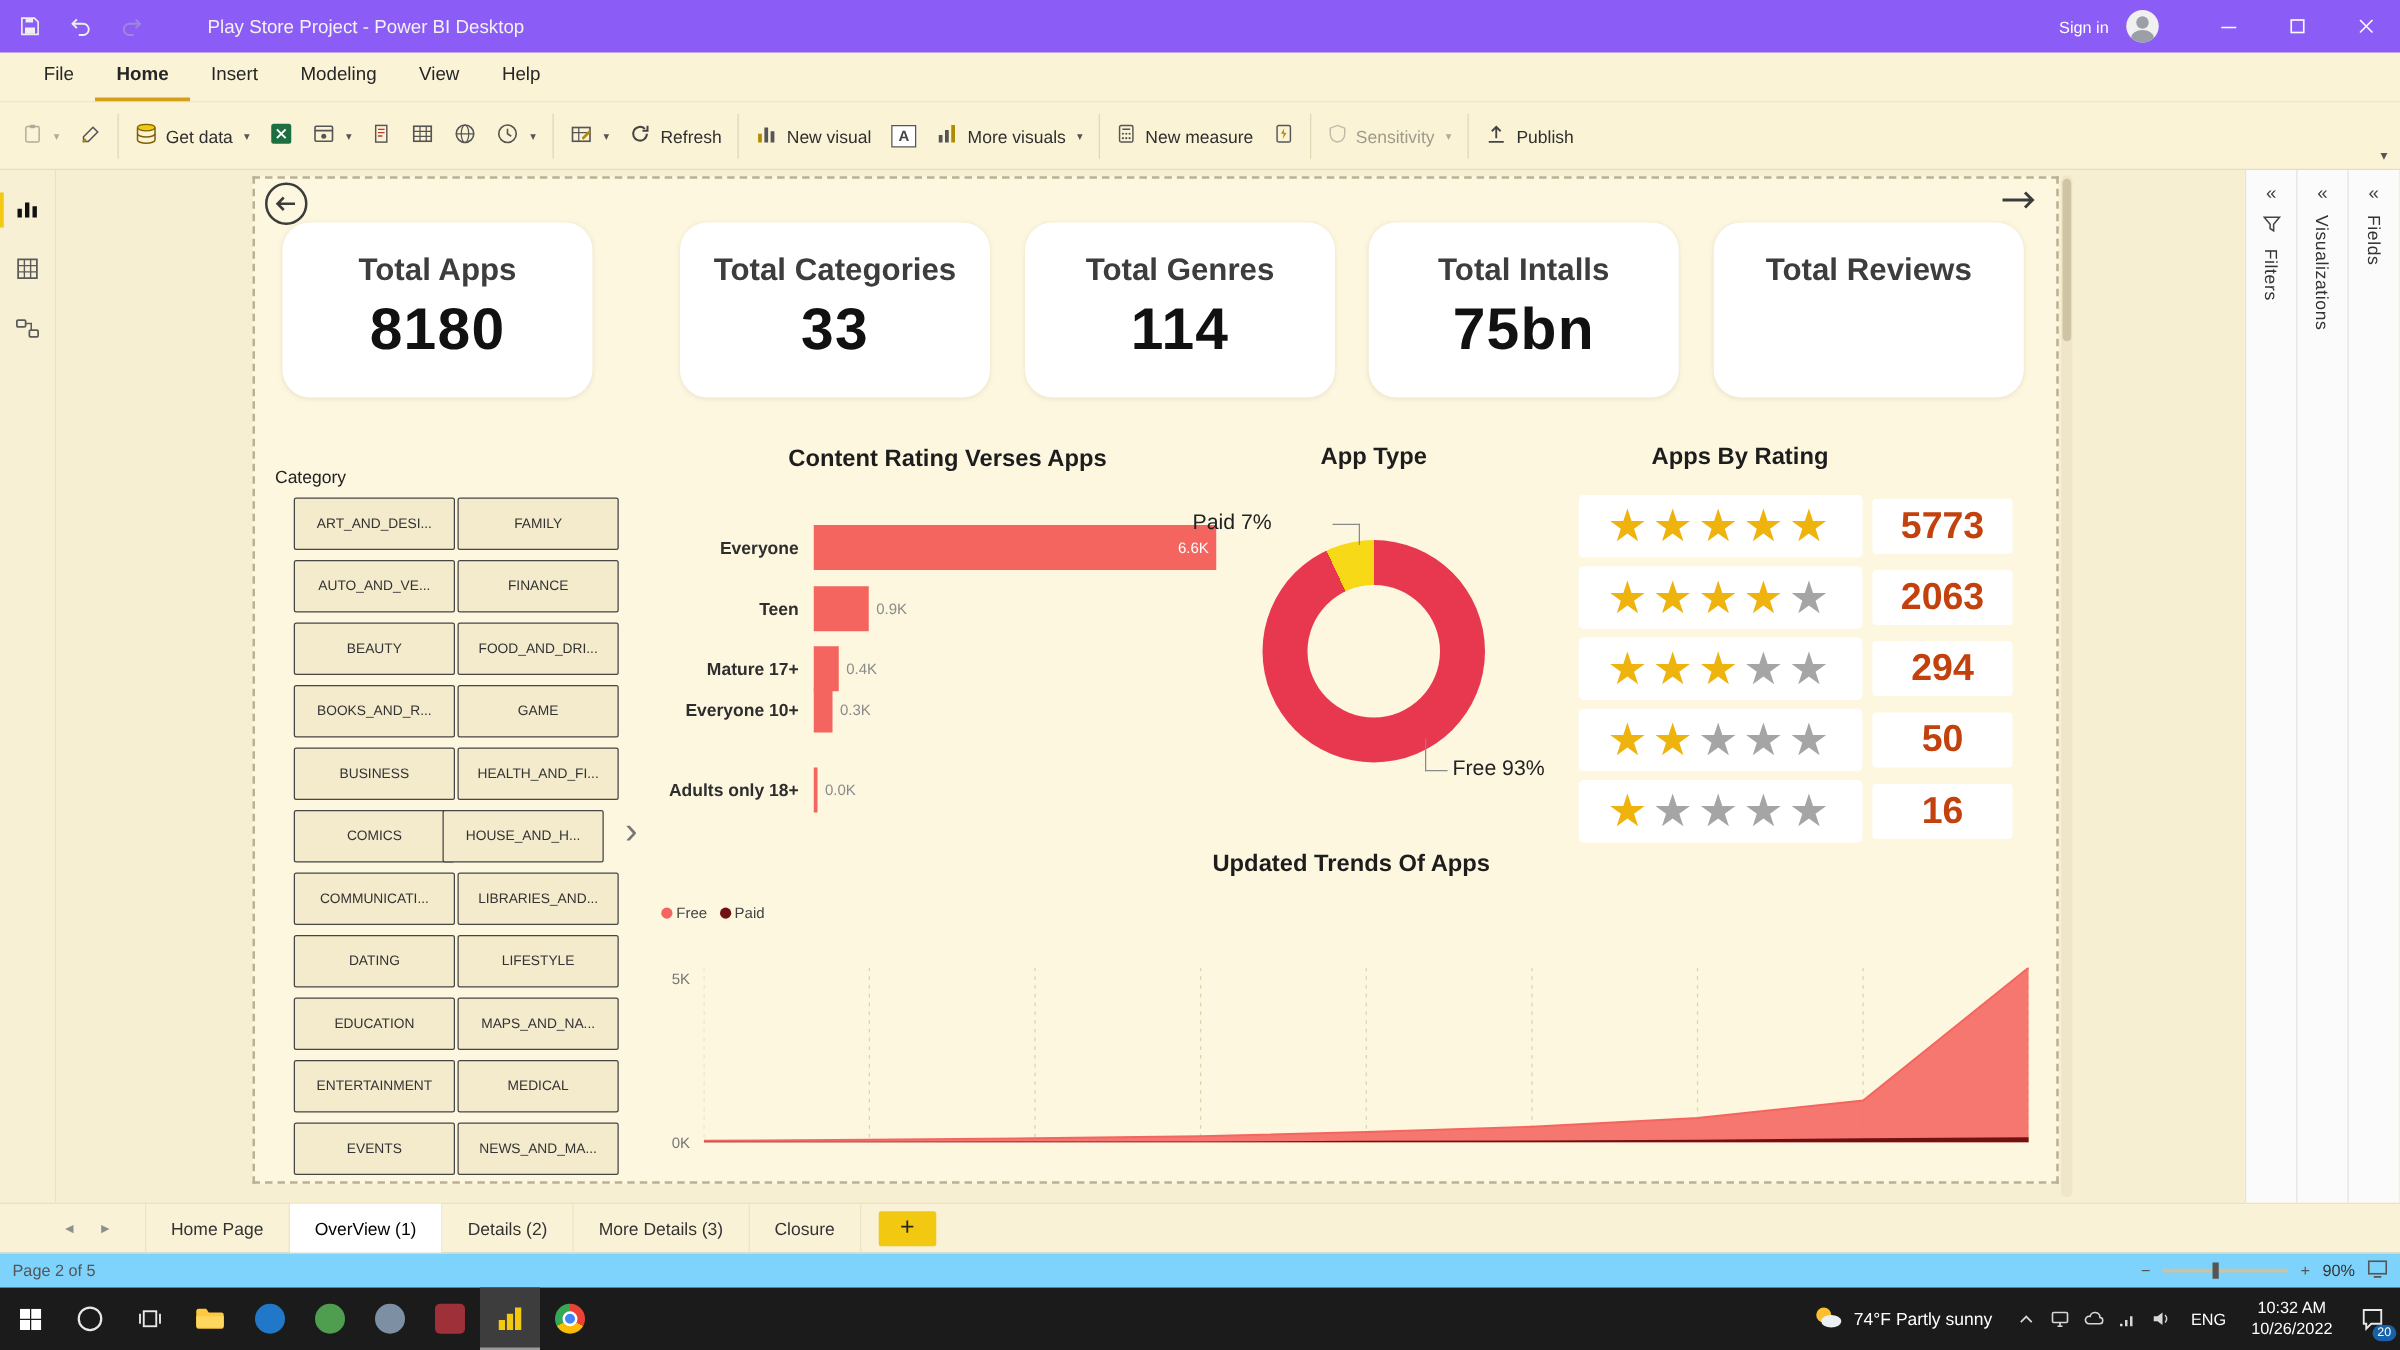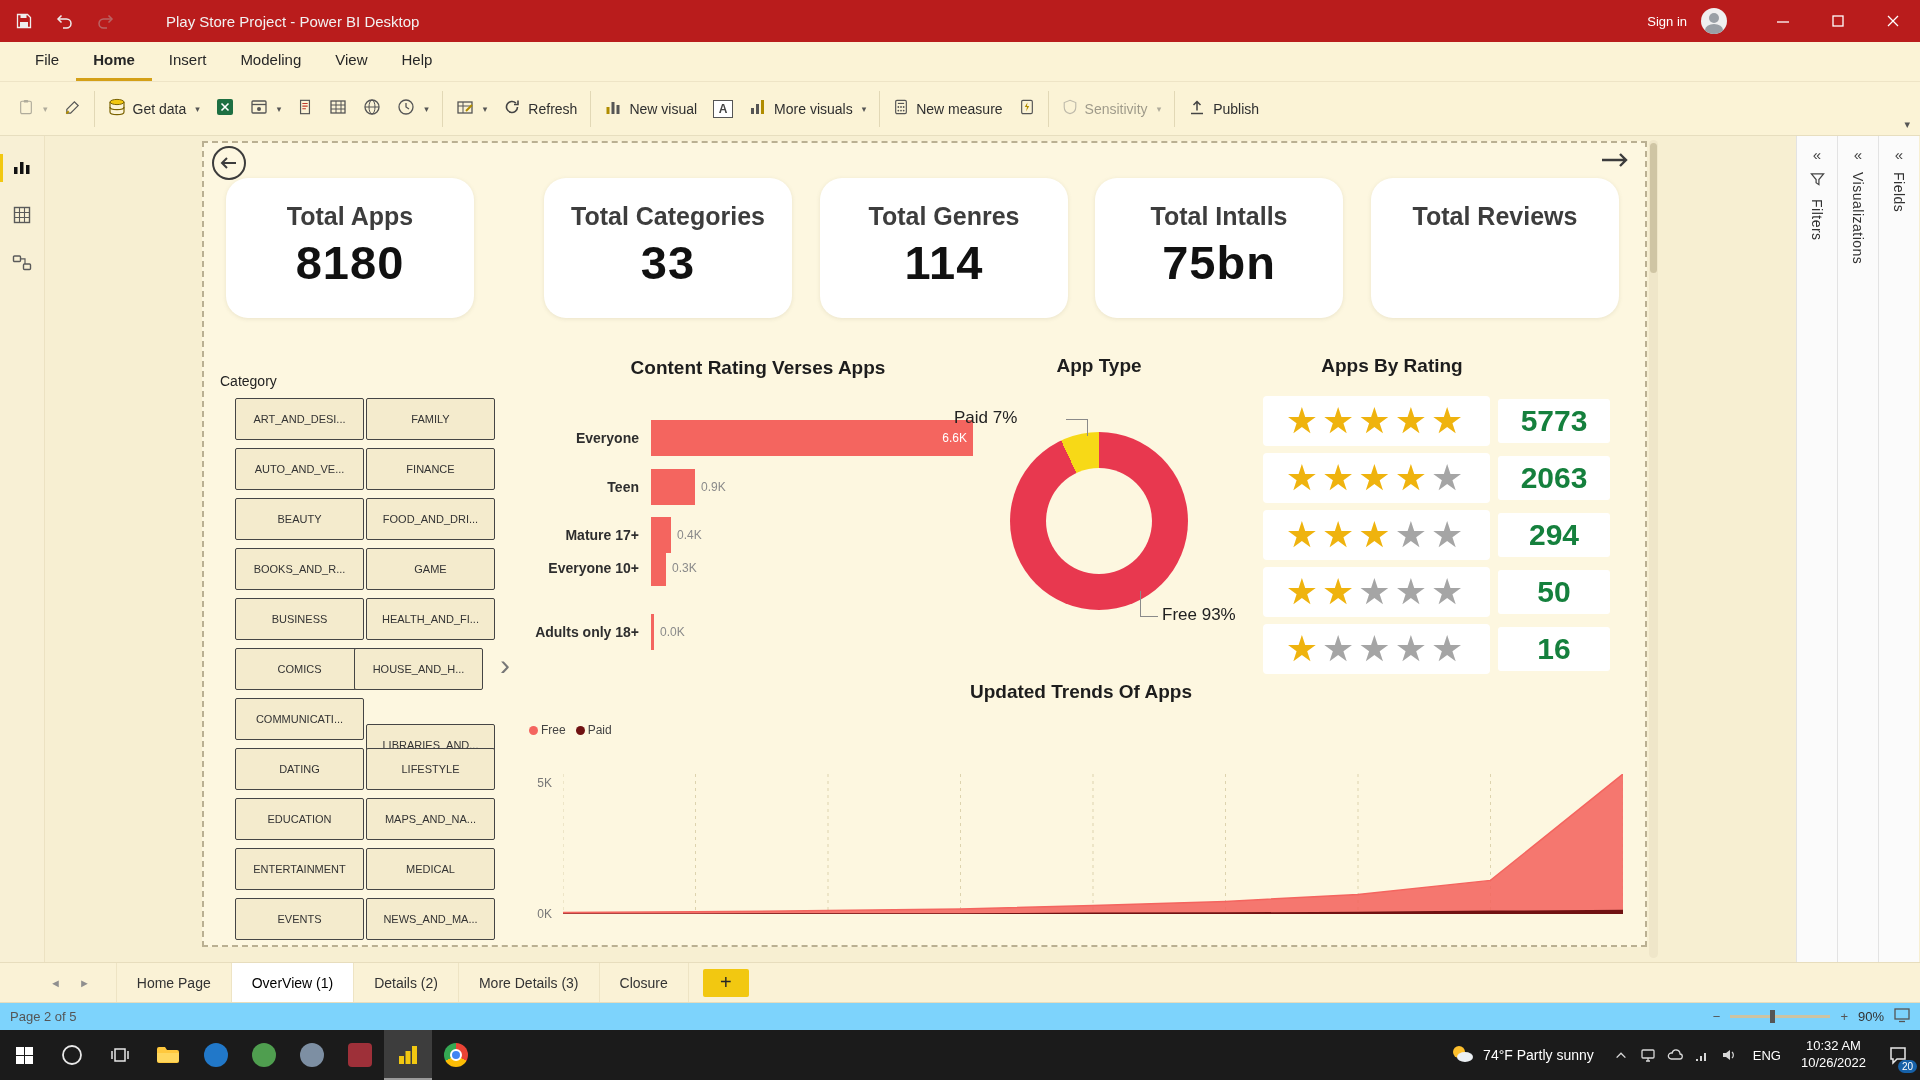--- a/index.html
+++ b/index.html
@@ -1,20 +1,20 @@
 <!DOCTYPE html>
 <html><head>
 <meta charset="utf-8">
 <style>
 *{margin:0;padding:0;box-sizing:border-box}
 html,body{width:1920px;height:1080px;overflow:hidden}
 body{font-family:"Liberation Sans",sans-serif;background:#f7efd2;font-size:14px;color:#222}
 
 
-.titlebar{height:42px;background:#b91c1c;display:flex;align-items:center;position:relative;color:#fff}
+.titlebar{height:42px;background:#8b5cf6;display:flex;align-items:center;position:relative;color:#fff}
 .tb-left{display:flex;align-items:center;gap:24px;padding-left:16px}
 .tb-ico{display:flex;align-items:center}
 .dim{opacity:.45}
 .tb-title{margin-left:52px;font-size:15px;color:#f2f2f2;white-space:nowrap}
 .tb-search{position:absolute;left:660px;top:8px;width:588px;height:27px;background:#cdcdcd;border:1px solid #9a9a9a;border-radius:3px;display:flex;align-items:center;gap:8px;padding-left:10px;color:#333;font-size:15px}
 .tb-right{margin-left:auto;display:flex;align-items:center;height:100%}
 .signin{font-size:13px;margin-right:14px}
 .avatar{width:26px;height:26px;border-radius:50%;background:#f0f0f0;margin-right:28px;position:relative;overflow:hidden}
 .avatar::before{content:"";position:absolute;left:8px;top:5px;width:10px;height:10px;border-radius:50%;background:#9aa0a6}
 .avatar::after{content:"";position:absolute;left:4px;top:16px;width:18px;height:12px;border-radius:50% 50% 0 0;background:#9aa0a6}
@@ -71,21 +71,21 @@
 .cr-val-in{color:#fff;font-size:12px;padding-right:6px}
 .cr-val-out{position:absolute;top:50%;transform:translateY(-50%);font-size:12px;color:#8a8a8a}
 .donut{position:absolute;left:806px;top:289px;width:178px;height:178px;border-radius:50%}
 .donut-hole{position:absolute;inset:36px;border-radius:50%;background:#fdf7e0}
 .donut-label{position:absolute;font-size:17px;color:#222;white-space:nowrap}
 .donut-label.paid{left:750px;top:265px}
 .donut-label.free{left:958px;top:462px}
 .elbow-paid{position:absolute;left:862px;top:276px;width:22px;height:17px;border-top:1.5px solid #8a8a8a;border-right:1.5px solid #8a8a8a}
 .elbow-free{position:absolute;left:936px;top:448px;width:18px;height:26px;border-left:1.5px solid #8a8a8a;border-bottom:1.5px solid #8a8a8a}
 .stars-box{position:absolute;left:1059px;width:227px;height:50px;background:#fff;border-radius:4px;display:flex;align-items:center;justify-content:center;font-size:36px;letter-spacing:4px;line-height:1}
-.rating-value{position:absolute;left:1294px;width:112px;height:44px;background:#fff;border-radius:3px;display:flex;align-items:center;justify-content:center;font-size:30px;font-weight:bold;color:#15803d}
+.rating-value{position:absolute;left:1294px;width:112px;height:44px;background:#fff;border-radius:3px;display:flex;align-items:center;justify-content:center;font-size:30px;font-weight:bold;color:#c2410c}
 .trend-legend{position:absolute;left:325px;top:580px;display:flex;gap:10px;align-items:center;font-size:12px;color:#444}
 .legend-item{display:flex;align-items:center;gap:3px}
 .legend-dot{width:9px;height:9px;border-radius:50%}
 .trend-y{position:absolute;left:300px;width:48px;text-align:right;font-size:12px;color:#777}
 .y5{top:633px}.y0{top:764px}
 .trend-svg{position:absolute;left:359px;top:631px;width:1060px;height:140px}
 .trend-x{position:absolute;left:359px;top:776px;width:1060px;height:16px}
 .trend-xlabel{position:absolute;transform:translateX(-50%);font-size:13px;color:#767676;white-space:nowrap}
 
 
@@ -384,21 +384,21 @@
           <div class="cat-btn" style="left: 162px; top: 305px;">FINANCE</div>
           <div class="cat-btn" style="left: 31px; top: 355px;">BEAUTY</div>
           <div class="cat-btn" style="left: 162px; top: 355px;">FOOD_AND_DRI...</div>
           <div class="cat-btn" style="left: 31px; top: 405px;">BOOKS_AND_R...</div>
           <div class="cat-btn" style="left: 162px; top: 405px;">GAME</div>
           <div class="cat-btn" style="left: 31px; top: 455px;">BUSINESS</div>
           <div class="cat-btn" style="left: 162px; top: 455px;">HEALTH_AND_FI...</div>
           <div class="cat-btn" style="left: 31px; top: 505px;">COMICS</div>
           <div class="cat-btn" style="left: 150px; top: 505px;">HOUSE_AND_H...</div>
           <div class="cat-btn" style="left: 31px; top: 555px;">COMMUNICATI...</div>
-          <div class="cat-btn" style="left: 162px; top: 581px; text-align: center;">LIBRARIES_AND...</div>
+          <div class="cat-btn" style="left: 162px; top: 555px; text-align: center;">LIBRARIES_AND...</div>
           <div class="cat-btn" style="left: 31px; top: 605px;">DATING</div>
           <div class="cat-btn" style="left: 162px; top: 605px;">LIFESTYLE</div>
           <div class="cat-btn" style="left: 31px; top: 655px;">EDUCATION</div>
           <div class="cat-btn" style="left: 162px; top: 655px;">MAPS_AND_NA...</div>
           <div class="cat-btn" style="left: 31px; top: 705px;">ENTERTAINMENT</div>
           <div class="cat-btn" style="left: 162px; top: 705px;">MEDICAL</div>
           <div class="cat-btn" style="left: 31px; top: 755px;">EVENTS</div>
           <div class="cat-btn" style="left: 162px; top: 755px;">NEWS_AND_MA...</div>
         </div>
       <div class="slicer-chevron">›</div>

